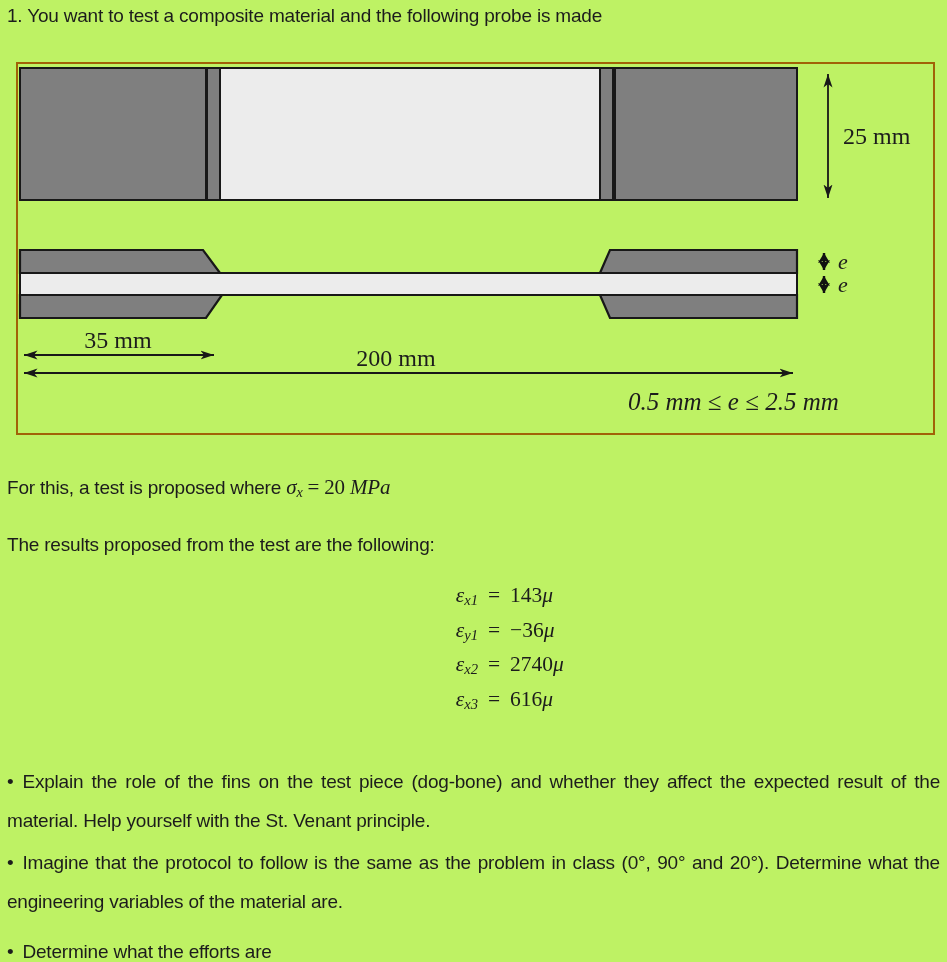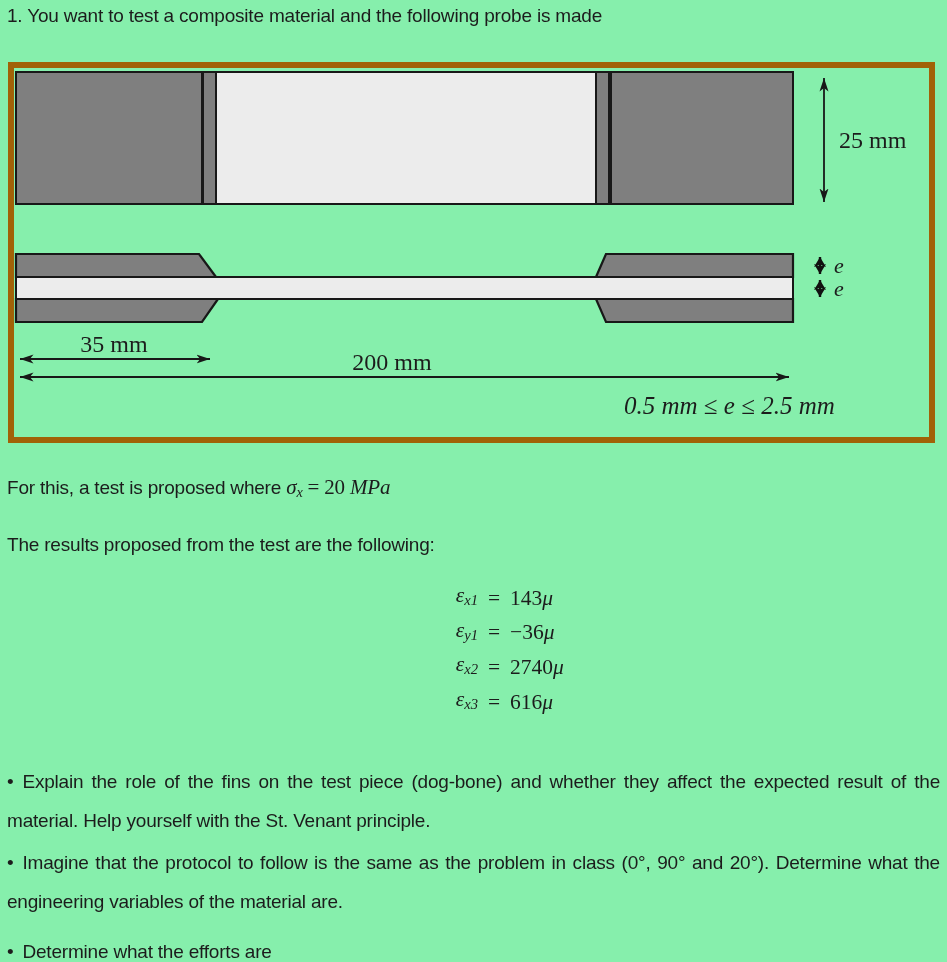--- a/index.html
+++ b/index.html
@@ -1,40 +1,40 @@
 <!DOCTYPE html>
 <html><head>
 <meta charset="utf-8">
 <style>
   html,body { margin:0; padding:0; background:#ffffff; }
   .page {
-    position:relative; width:947px; height:962px; background:#86efac;
+    position:relative; width:947px; height:962px; background:#bef264;
     font-family:"Liberation Sans", sans-serif; color:#1c1c1c; overflow:hidden;
   }
   .title {
     position:absolute; top:4px; left:7px; right:7px;
     font-size:19px; letter-spacing:-0.2px; line-height:24px;
   }
   .figure-box {
-    position:absolute; top:62px; left:8px; width:915px; height:369px;
-    border:6px solid #a16207;
+    position:absolute; top:62px; left:16px; width:915px; height:369px;
+    border:2px solid #a16207;
   }
   .figure-box svg { display:block; }
   .outl { stroke:#181818; stroke-width:2; }
   .outl-heavy { stroke:#181818; stroke-width:2.2; stroke-linejoin:miter; }
   .dimline { stroke:#181818; stroke-width:1.8; fill:none; }
   .boldline { stroke:#111; stroke-width:2.4; fill:none; }
   .dimtext { font-family:"Liberation Serif","DejaVu Serif",serif; font-size:24px; fill:#1c1c1c; }
   .ittext  { font-family:"Liberation Serif","DejaVu Serif",serif; font-style:italic; fill:#1c1c1c; }
   .para { position:absolute; left:7px; right:7px; font-size:19px; letter-spacing:-0.2px; line-height:39px; }
   .mathfrag { font-family:"Liberation Serif","DejaVu Serif",serif; font-style:italic; font-size:21px; }
   .mathfrag .up { font-style:normal; }
   .mathfrag sub { font-size:0.68em; vertical-align:-0.22em; }
   .equations { position:absolute; top:581px; left:430px; }
-  .eqrow { display:flex; align-items:center; line-height:29.5px;
+  .eqrow { display:flex; align-items:flex-start; line-height:29.5px;
            font-family:"Liberation Serif","DejaVu Serif",serif; font-size:21.5px; }
   .eqrow .lhs { display:inline-block; width:48px; text-align:right; font-style:italic; }
   .eqrow .lhs sub { font-size:0.68em; vertical-align:-0.22em; }
   .eqrow .eqs { display:inline-block; width:32px; text-align:center; }
   .eqrow .val { font-style:normal; }
   .eqrow .unit { font-style:italic; }
   .bullet { text-align:justify; text-align-last:left; }
   .bullet .marker { padding-right:9px; }
 </style>
 </head>

